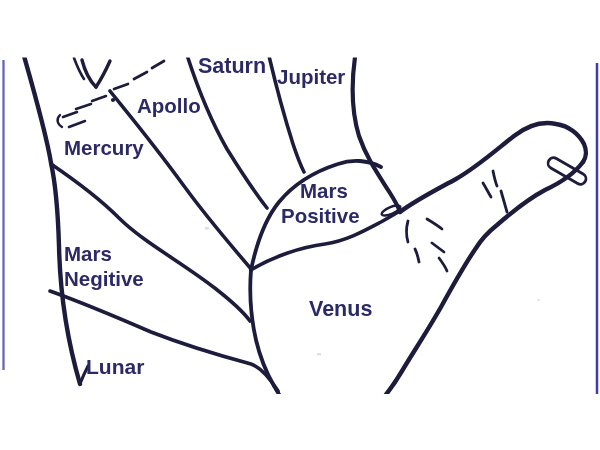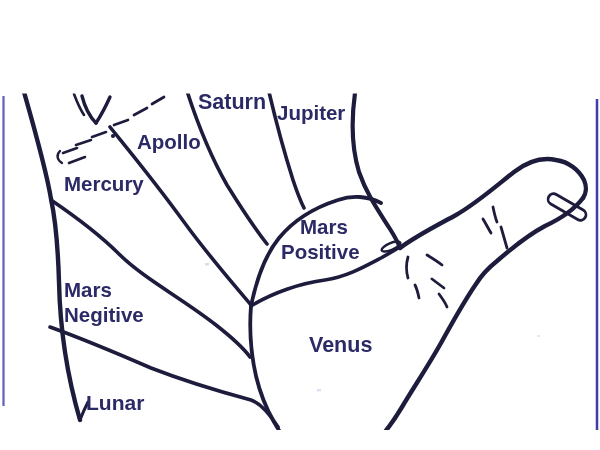--- a/index.html
+++ b/index.html
@@ -1,17 +1,17 @@
 <!DOCTYPE html>
 <html><head>
 <meta charset="utf-8">
 <style>
   html,body{margin:0;padding:0;background:#ffffff;}
   .stage{position:relative;width:600px;height:394px;background:#ffffff;overflow:hidden;
-         font-family:"Liberation Sans",sans-serif;margin-top:36px;}
+         font-family:"Liberation Sans",sans-serif;}
   svg{display:block;}
   text{font-family:"Liberation Sans","DejaVu Sans",sans-serif;font-weight:700;}
   .lbl{fill:#2b2a66;}
 </style>
 </head>
 <body>
 
 <div class="stage">
 <svg width="600" height="450" viewBox="0 0 600 450">
 

